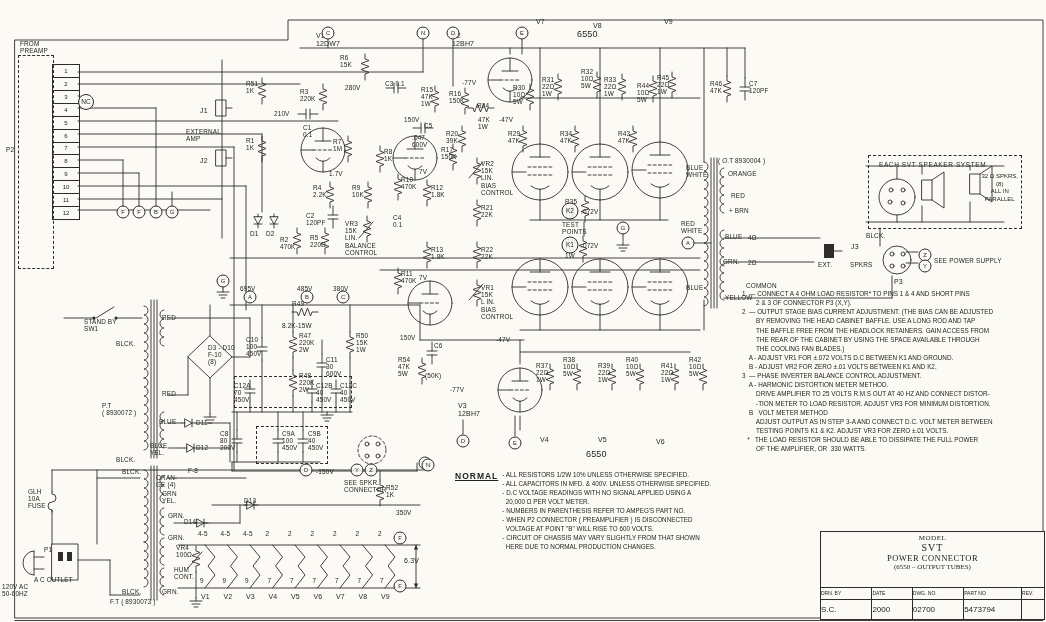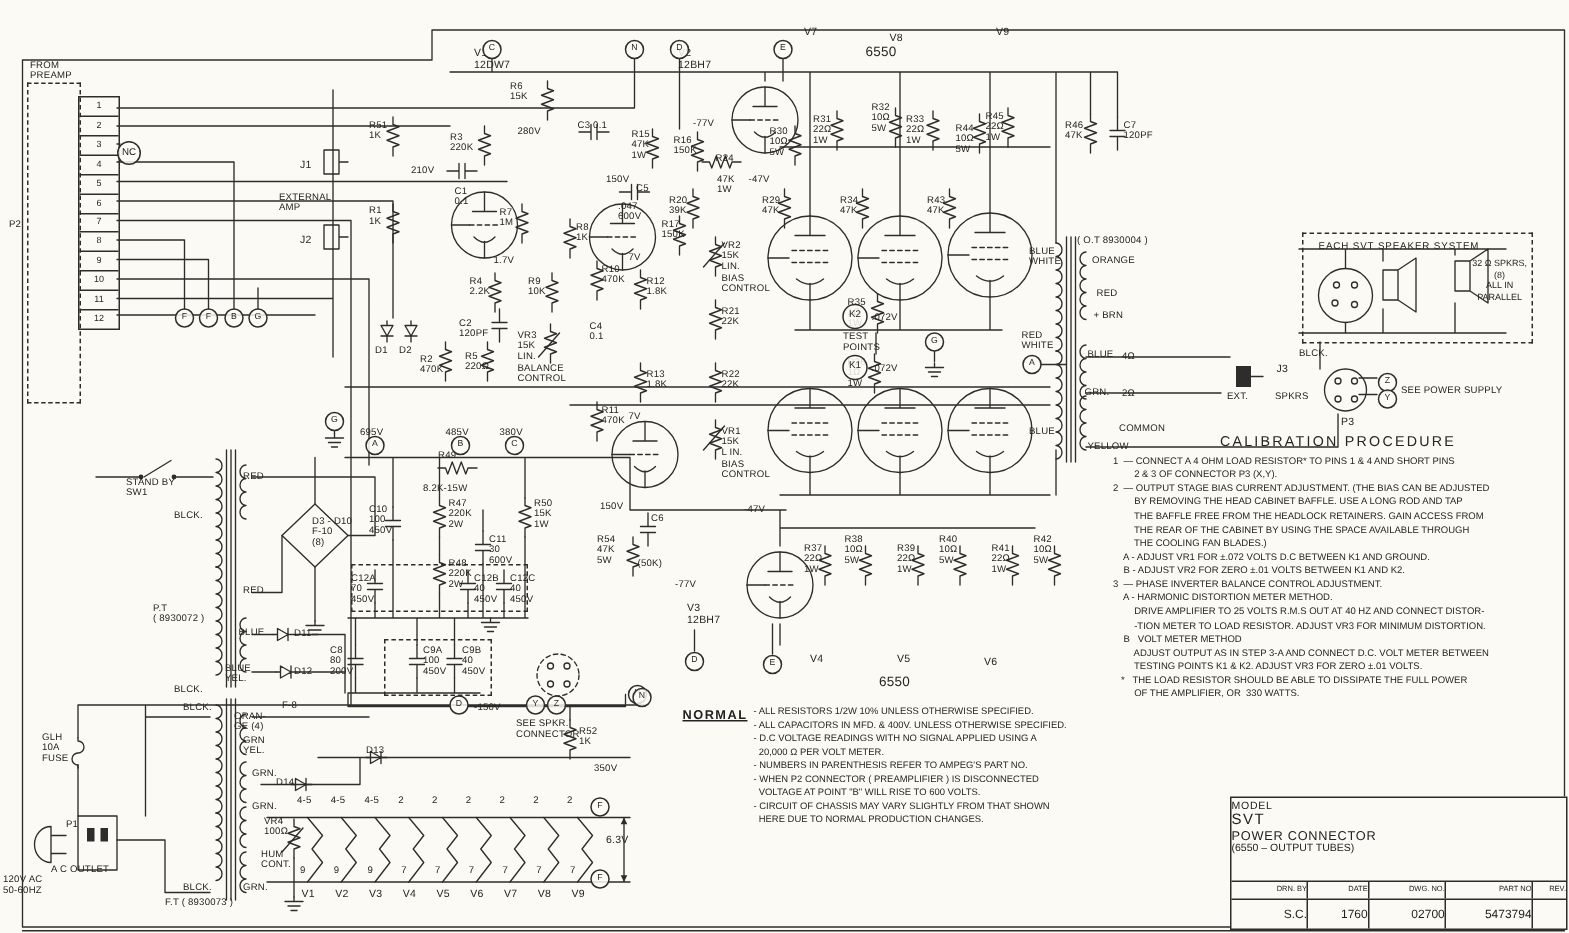--- a/index.html
+++ b/index.html
@@ -45,27 +45,27 @@
                 letter-spacing:.4px;white-space:nowrap;color:#26251f;}
   #logo-sq{position:absolute;left:12px;top:4px;width:50px;height:50px;background:#191919;border-radius:8px;}
   #logo-ring{position:absolute;left:10px;top:10px;width:24px;height:24px;border:6px solid #fbfaf5;
              border-radius:50%;}
   #logo-notch{position:absolute;left:2px;top:4px;width:14px;height:9px;background:#191919;transform:rotate(-35deg);}
   #tb-brand{position:absolute;left:12px;top:56px;width:50px;height:17px;background:#191919;color:#fbfaf5;
             font-size:11px;font-weight:bold;font-style:italic;text-align:center;line-height:15px;
             letter-spacing:.5px;}
   #tb-city{position:absolute;left:10px;top:75px;width:54px;font-size:3.8px;text-align:center;color:#26251f;}
   #tb-right{flex:1;display:flex;flex-direction:column;}
-  #tb-model{flex:1;padding-top:2px;}
+  #tb-model{flex:1;text-align:center;padding-top:2px;font-family:Liberation Serif, serif;}
   #tb-model .m1{font-size:7px;letter-spacing:.5px;}
   #tb-model .m2{font-size:10px;letter-spacing:1px;}
   #tb-model .m3{font-size:8.5px;letter-spacing:.5px;}
   #tb-model .m4{font-size:7px;}
   .tb-row{display:flex;border-top:1px solid #2e2d2b;}
-  .tb-row>div{border-right:1px solid #2e2d2b;overflow:hidden;text-align:right;}
+  .tb-row>div{border-right:1px solid #2e2d2b;overflow:hidden;text-align:left;}
   .tb-row>div:last-child{border-right:none;}
   .tb-row>div:nth-child(1){width:23%;}
   .tb-row>div:nth-child(2){width:18%;}
   .tb-row>div:nth-child(3){width:23%;}
   .tb-row>div:nth-child(4){width:26%;}
   .tb-row>div:nth-child(5){width:10%;}
   #tb-heads>div{font-size:5px;line-height:11px;height:11px;}
   #tb-vals>div{font-size:8px;line-height:19px;height:19px;}
 </style>
 </head>
@@ -387,21 +387,20 @@
 - D.C VOLTAGE READINGS WITH NO SIGNAL APPLIED USING A
   20,000 Ω PER VOLT METER.
 - NUMBERS IN PARENTHESIS REFER TO AMPEG'S PART NO.
 - WHEN P2 CONNECTOR ( PREAMPLIFIER ) IS DISCONNECTED
   VOLTAGE AT POINT "B" WILL RISE TO 600 VOLTS.
 - CIRCUIT OF CHASSIS MAY VARY SLIGHTLY FROM THAT SHOWN
   HERE DUE TO NORMAL PRODUCTION CHANGES.</div>
   </div>
 
   <div id="cal">
-    <div id="cal-title">CALIBRATION   PROCEDURE</div>
     <div id="cal-lines">1  — CONNECT A 4 OHM LOAD RESISTOR* TO PINS 1 &amp; 4 AND SHORT PINS
         2 &amp; 3 OF CONNECTOR P3 (X,Y).
 2  — OUTPUT STAGE BIAS CURRENT ADJUSTMENT. (THE BIAS CAN BE ADJUSTED
         BY REMOVING THE HEAD CABINET BAFFLE. USE A LONG ROD AND TAP
         THE BAFFLE FREE FROM THE HEADLOCK RETAINERS. GAIN ACCESS FROM
         THE REAR OF THE CABINET BY USING THE SPACE AVAILABLE THROUGH
         THE COOLING FAN BLADES.)
     A - ADJUST VR1 FOR ±.072 VOLTS D.C BETWEEN K1 AND GROUND.
     B - ADJUST VR2 FOR ZERO ±.01 VOLTS BETWEEN K1 AND K2.
 3  — PHASE INVERTER BALANCE CONTROL ADJUSTMENT.
@@ -425,21 +424,21 @@
       </div>
       <div class="tb-row" id="tb-heads">
           <div>DRN. BY</div>
           <div>DATE</div>
           <div>DWG. NO.</div>
           <div>PART NO</div>
           <div>REV.</div>
         </div>
       <div class="tb-row" id="tb-vals">
           <div>S.C.</div>
-          <div>1760</div>
+          <div>2000</div>
           <div>02700</div>
           <div>5473794</div>
           <div></div>
         </div>
     </div>
   </div>
 
   <div id="labels">
       <span class="lbl" style="left: 20px; top: 40px;">FROM
 PREAMP</span>

